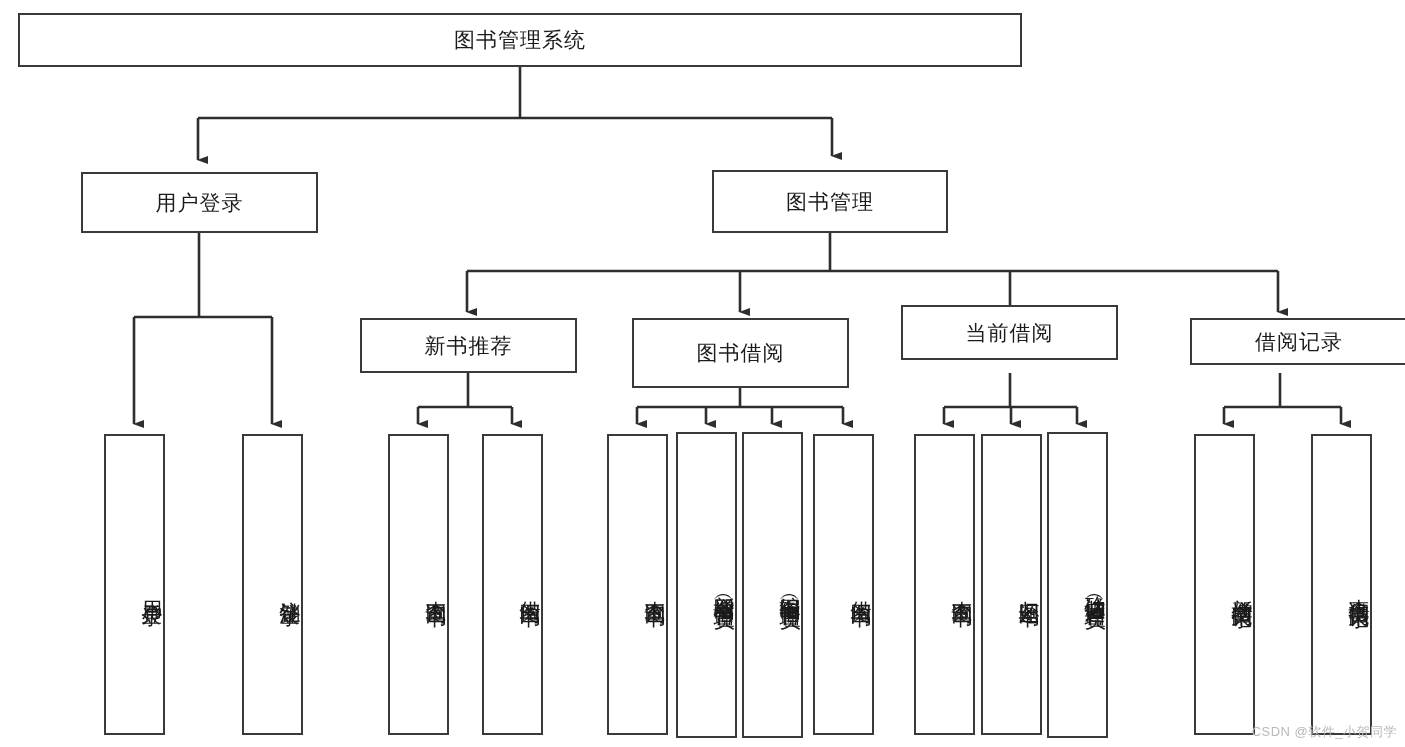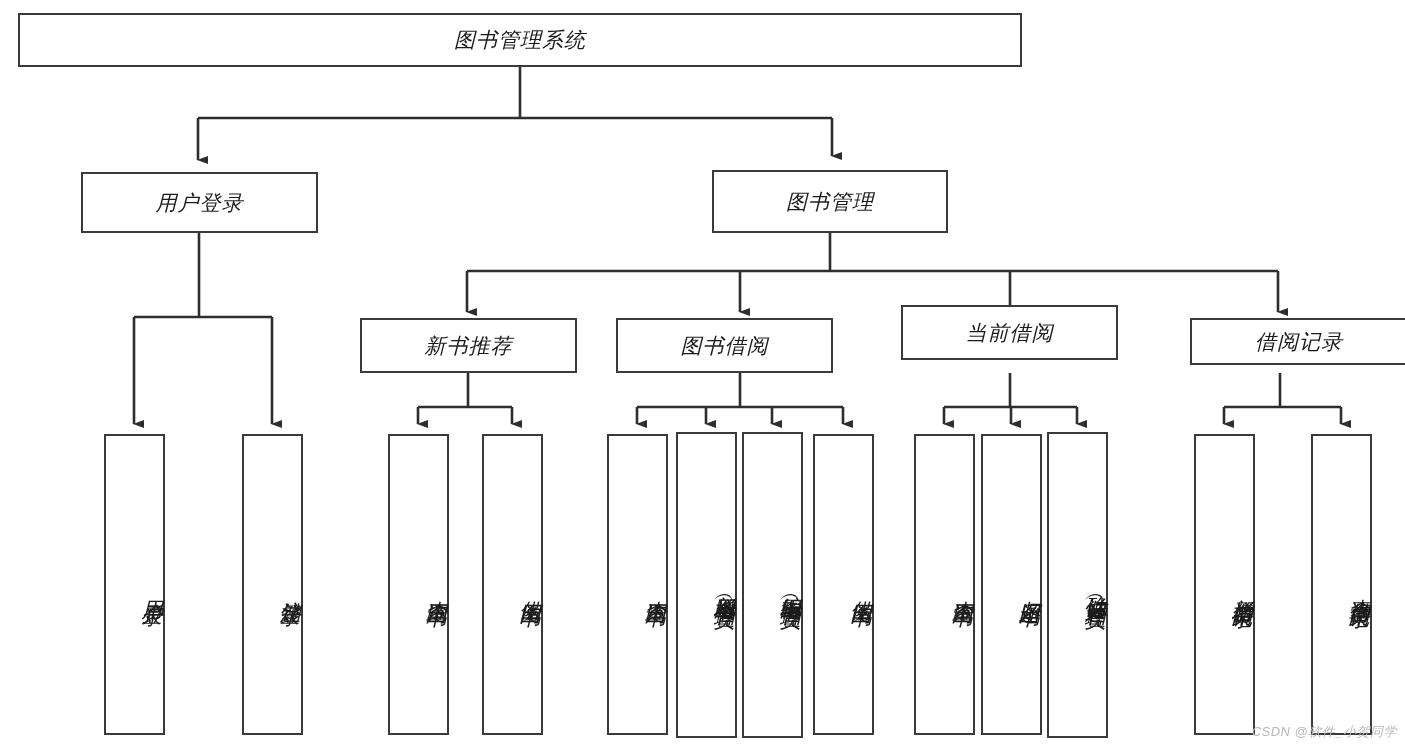--- a/index.html
+++ b/index.html
@@ -9,21 +9,20 @@
   }
   body {
     font-family: "Liberation Sans", "DejaVu Sans", sans-serif;
   }
   #canvas {
     position: relative;
     width: 1405px;
     height: 747px;
     background: #ffffff;
     overflow: hidden;
-    font-style: italic;
   }
   .node {
     position: absolute;
     box-sizing: border-box;
     border: 2px solid #3a3a3a;
     background: #ffffff;
     display: flex;
     align-items: center;
     justify-content: center;
     color: #1b1b1b;
@@ -128,21 +127,21 @@
   <div class="node horiz" style="left:81px; top:172px; width:237px; height:61px;">
     <span>用户登录</span>
   </div>
   <div class="node horiz" style="left:360px; top:318px; width:217px; height:55px;">
     <span>新书推荐</span>
   </div>
 
   <div class="node horiz" style="left:712px; top:170px; width:236px; height:63px;">
     <span>图书管理</span>
   </div>
-  <div class="node horiz" style="left:616px; top:318px; width:217px; height:55px;">
+  <div class="node horiz" style="left:632px; top:318px; width:217px; height:70px;">
     <span>图书借阅</span>
   </div>
   <div class="node horiz" style="left:901px; top:305px; width:217px; height:55px;">
     <span>当前借阅</span>
   </div>
   <div class="node horiz" style="left:1171px; top:318px; width:218px; height:47px;margin-left:19px;">
     <span>借阅记录</span>
   </div>
 
   <div class="node vert" style="left:104px; top:434px; width:61px; height:301px;">

